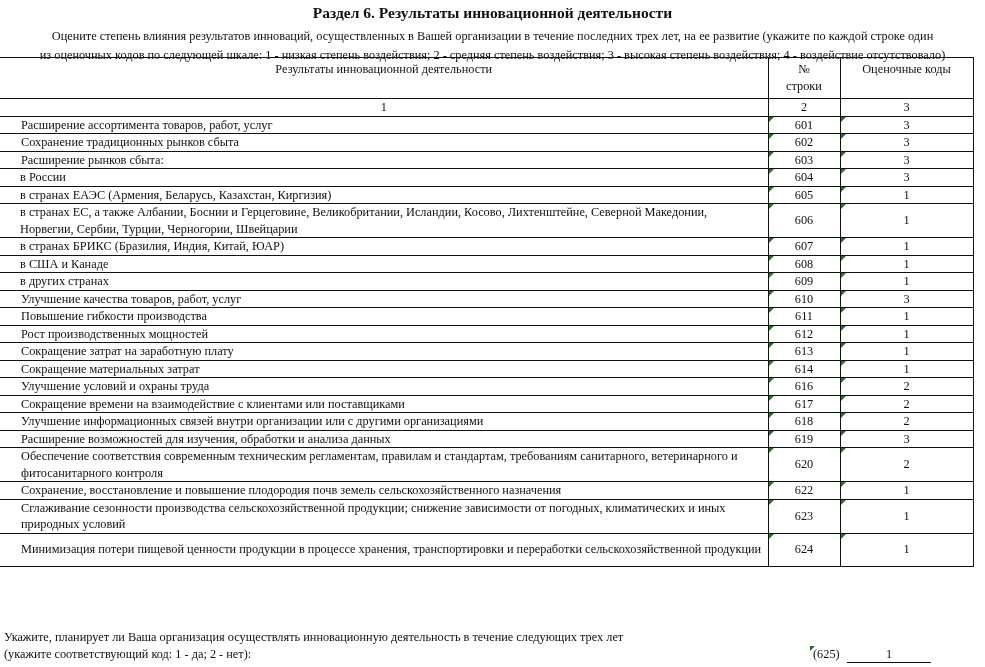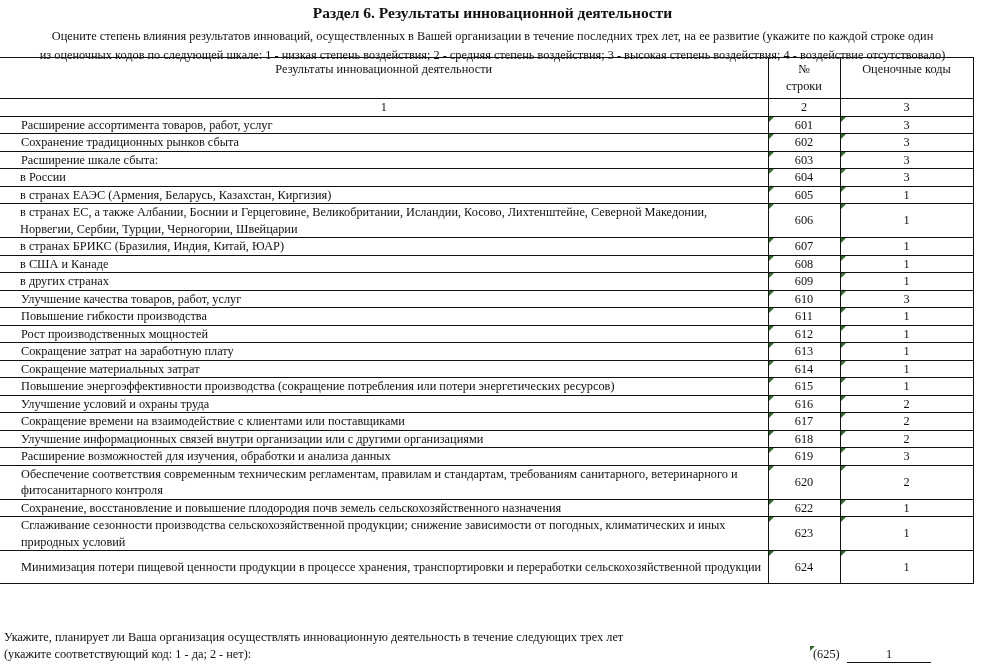--- a/index.html
+++ b/index.html
@@ -97,21 +97,21 @@
         <td class="label">Расширение ассортимента товаров, работ, услуг</td>
         <td class="num"><span class="tri"></span><span>601</span></td>
         <td class="code"><span class="tri"></span><span>3</span></td>
       </tr>
       <tr class="row">
         <td class="label">Сохранение традиционных рынков сбыта</td>
         <td class="num"><span class="tri"></span><span>602</span></td>
         <td class="code"><span class="tri"></span><span>3</span></td>
       </tr>
       <tr class="row">
-        <td class="label">Расширение шкале сбыта:</td>
+        <td class="label">Расширение рынков сбыта:</td>
         <td class="num"><span class="tri"></span><span>603</span></td>
         <td class="code"><span class="tri"></span><span>3</span></td>
       </tr>
       <tr class="row">
         <td class="label sub">в России</td>
         <td class="num"><span class="tri"></span><span>604</span></td>
         <td class="code"><span class="tri"></span><span>3</span></td>
       </tr>
       <tr class="row">
         <td class="label sub">в странах ЕАЭС (Армения, Беларусь, Казахстан, Киргизия)</td>
@@ -154,25 +154,20 @@
         <td class="code"><span class="tri"></span><span>1</span></td>
       </tr>
       <tr class="row">
         <td class="label">Сокращение затрат на заработную плату</td>
         <td class="num"><span class="tri"></span><span>613</span></td>
         <td class="code"><span class="tri"></span><span>1</span></td>
       </tr>
       <tr class="row">
         <td class="label">Сокращение материальных затрат</td>
         <td class="num"><span class="tri"></span><span>614</span></td>
-        <td class="code"><span class="tri"></span><span>1</span></td>
-      </tr>
-      <tr class="row">
-        <td class="label">Повышение энергоэффективности производства (сокращение потребления или потери энергетических ресурсов)</td>
-        <td class="num"><span class="tri"></span><span>615</span></td>
         <td class="code"><span class="tri"></span><span>1</span></td>
       </tr>
       <tr class="row">
         <td class="label">Улучшение условий и охраны труда</td>
         <td class="num"><span class="tri"></span><span>616</span></td>
         <td class="code"><span class="tri"></span><span>2</span></td>
       </tr>
       <tr class="row">
         <td class="label">Сокращение времени на взаимодействие с клиентами или поставщиками</td>
         <td class="num"><span class="tri"></span><span>617</span></td>

